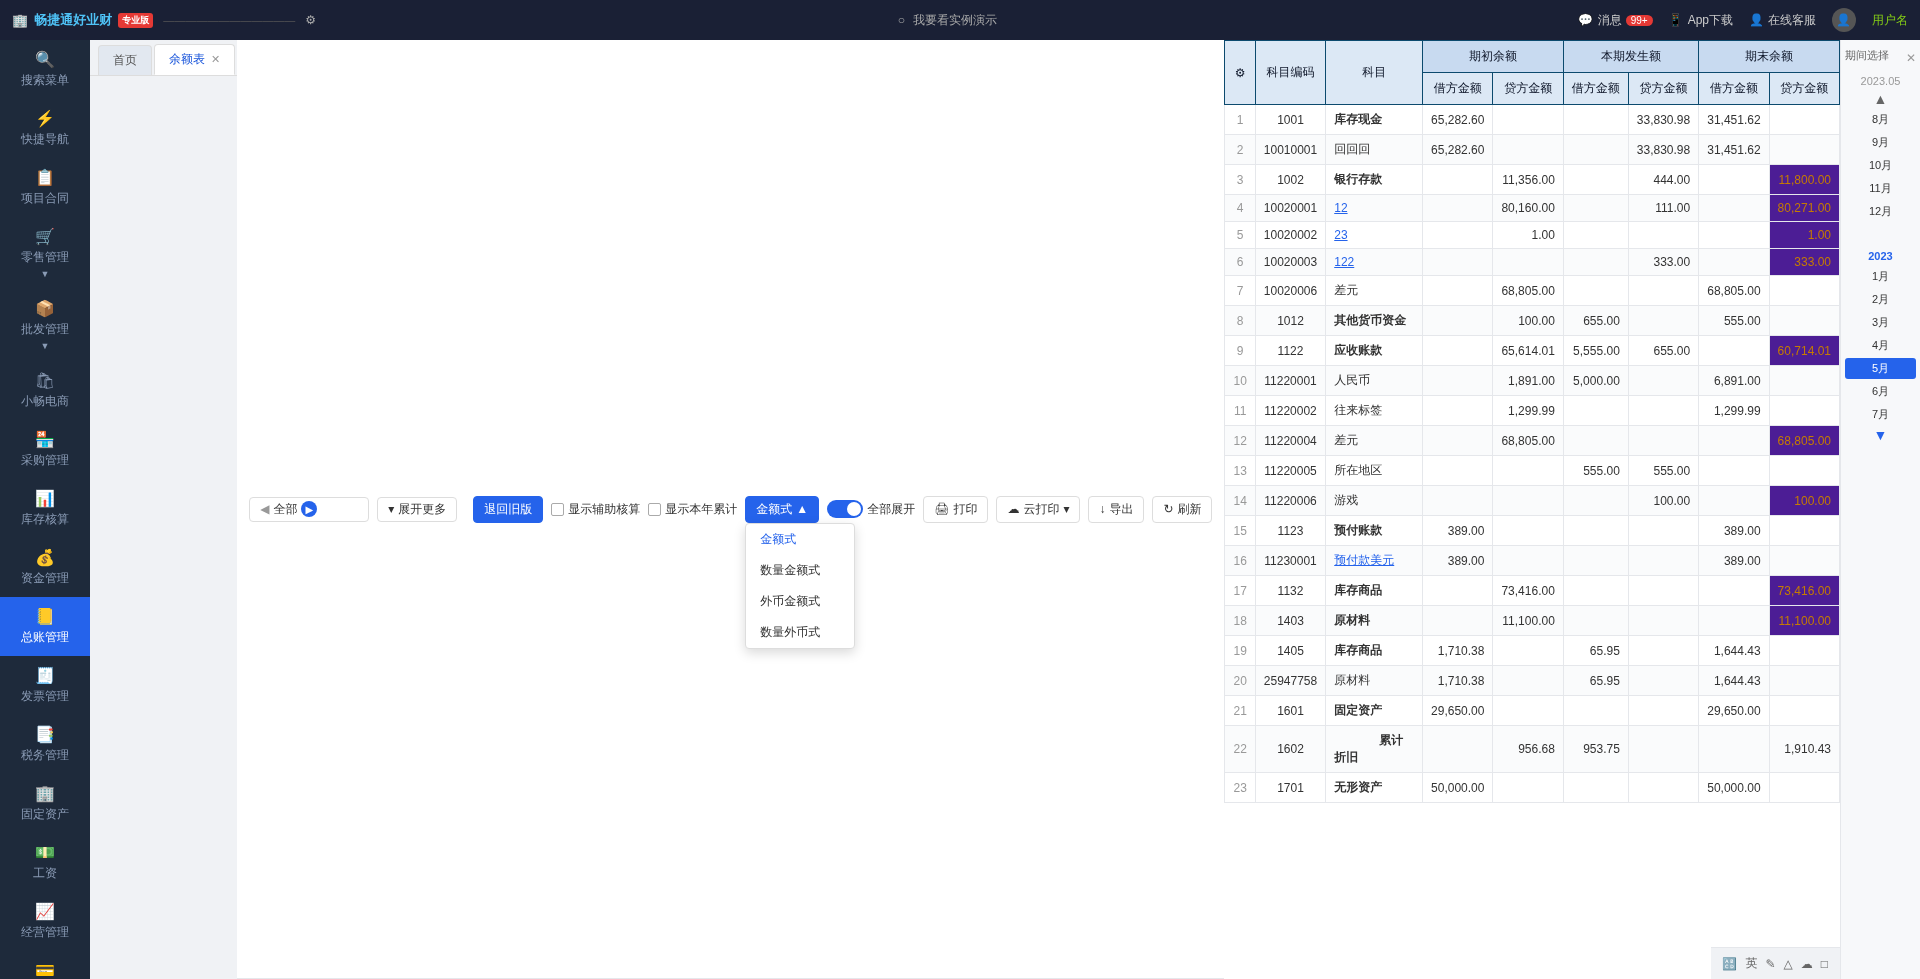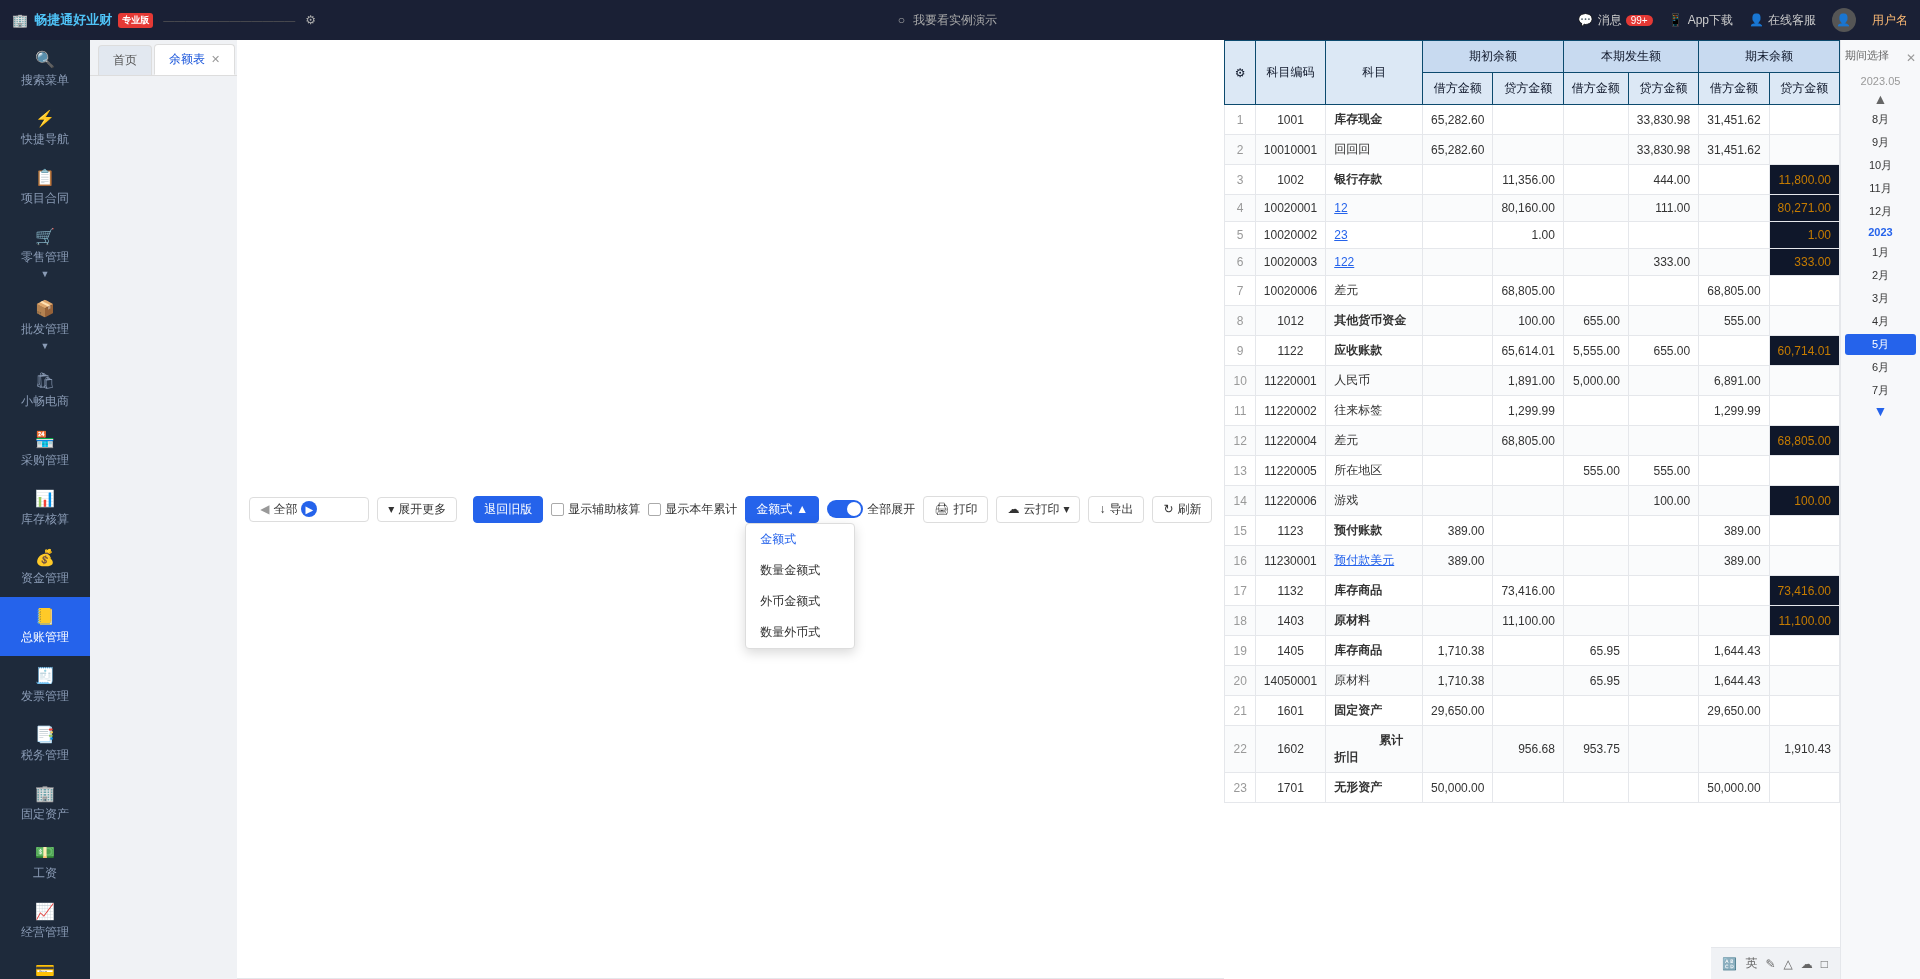--- a/index.html
+++ b/index.html
@@ -58,21 +58,21 @@
     .table-wrapper { flex: 1; overflow: auto; background: white; margin: 0; }
     table { width: 100%; border-collapse: collapse; font-size: 12px; }
     thead tr { background: #dce8f5; }
     thead th { padding: 7px 8px; text-align: center; border: 1px solid #0c4a6e; font-weight: normal; color: #0f172a; white-space: nowrap; }
     thead th.group-header { background: #c8daf0; }
     tbody tr { border-bottom: 1px solid #e5e7eb; }
     tbody tr:nth-child(even) { background: #fafbfc; }
     tbody td { padding: 6px 8px; border: 1px solid #e5e7eb; color: #333; }
     tbody td.number { text-align: right; }
     tbody td.center { text-align: center; }
-    tbody td.highlight { background: #0f172a; color: #c67c00; }
+    tbody td.highlight { background: #4c1d95; color: #c67c00; }
     tbody td a { color: #2563eb; text-decoration: underline; cursor: pointer; }
     .row-num { color: #999; text-align: center; }
 
     
     .right-panel { width: 80px; background: #f7f8fa; border-left: 1px solid #e5e7eb; display: flex; flex-direction: column; padding: 8px 4px; gap: 2px; overflow: hidden; }
     .rp-header { font-size: 11px; color: #666; text-align: center; margin-bottom: 4px; }
     .rp-item { font-size: 11px; padding: 3px 2px; text-align: center; cursor: pointer; color: #333; border-radius: 3px; }
     .rp-item.active-month { background: #2563eb; color: white; border-radius: 3px; }
     .rp-year { font-size: 11px; color: #999; text-align: center; padding: 2px 0; }
     .rp-nav { text-align: center; cursor: pointer; color: #666; font-size: 14px; }
@@ -104,21 +104,21 @@
     </span>
     <span>
       <span>📱</span>
       <span>App下载</span>
     </span>
     <span>
       <span>👤</span>
       <span>在线客服</span>
     </span>
     <span style="background:#555; border-radius:50%; width:24px; height:24px; display:inline-flex; align-items:center; justify-content:center;">👤</span>
-    <span style="color:#fdba74;">用户名</span>
+    <span style="color:#84cc16;">用户名</span>
   </div>
 </div>
 
 <div class="main-layout">
 
   <div class="sidebar">
     <div class="sidebar-item">
       <span class="si-icon">🔍</span>
       <span>搜索菜单</span>
     </div>
@@ -483,21 +483,21 @@
                 <td><span style="font-weight: bold;">库存商品</span></td>
                 <td class="number">1,710.38</td>
                 <td class="number"></td>
                 <td class="number">65.95</td>
                 <td class="number"></td>
                 <td class="number">1,644.43</td>
                 <td class="number"></td>
               </tr>
               <tr>
                 <td class="row-num center">20</td>
-                <td class="center">14050001</td>
+                <td class="center">25947758</td>
                 <td>原材料</td>
                 <td class="number">1,710.38</td>
                 <td class="number"></td>
                 <td class="number">65.95</td>
                 <td class="number"></td>
                 <td class="number">1,644.43</td>
                 <td class="number"></td>
               </tr>
               <tr>
                 <td class="row-num center">21</td>
@@ -541,21 +541,21 @@
           <span class="rp-header">期间选择</span>
           <span style="cursor:pointer; font-size:12px; color:#999;">✕</span>
         </div>
         <div class="rp-year">2023.05</div>
         <div class="rp-nav">▲</div>
         <div class="rp-item">8月</div>
         <div class="rp-item">9月</div>
         <div class="rp-item">10月</div>
         <div class="rp-item">11月</div>
         <div class="rp-item">12月</div>
-        <div class="rp-year" style="color:#2563eb; font-weight:bold;">2023</div>
+        <div class="rp-year" style="color:#2563eb; font-weight:bold;margin-top:24px;">2023</div>
         <div class="rp-item">1月</div>
         <div class="rp-item">2月</div>
         <div class="rp-item">3月</div>
         <div class="rp-item">4月</div>
         <div class="rp-item active-month">5月</div>
         <div class="rp-item">6月</div>
         <div class="rp-item">7月</div>
         <div class="rp-nav" style="color:#2563eb;">▼</div>
       </div>
     </div>

